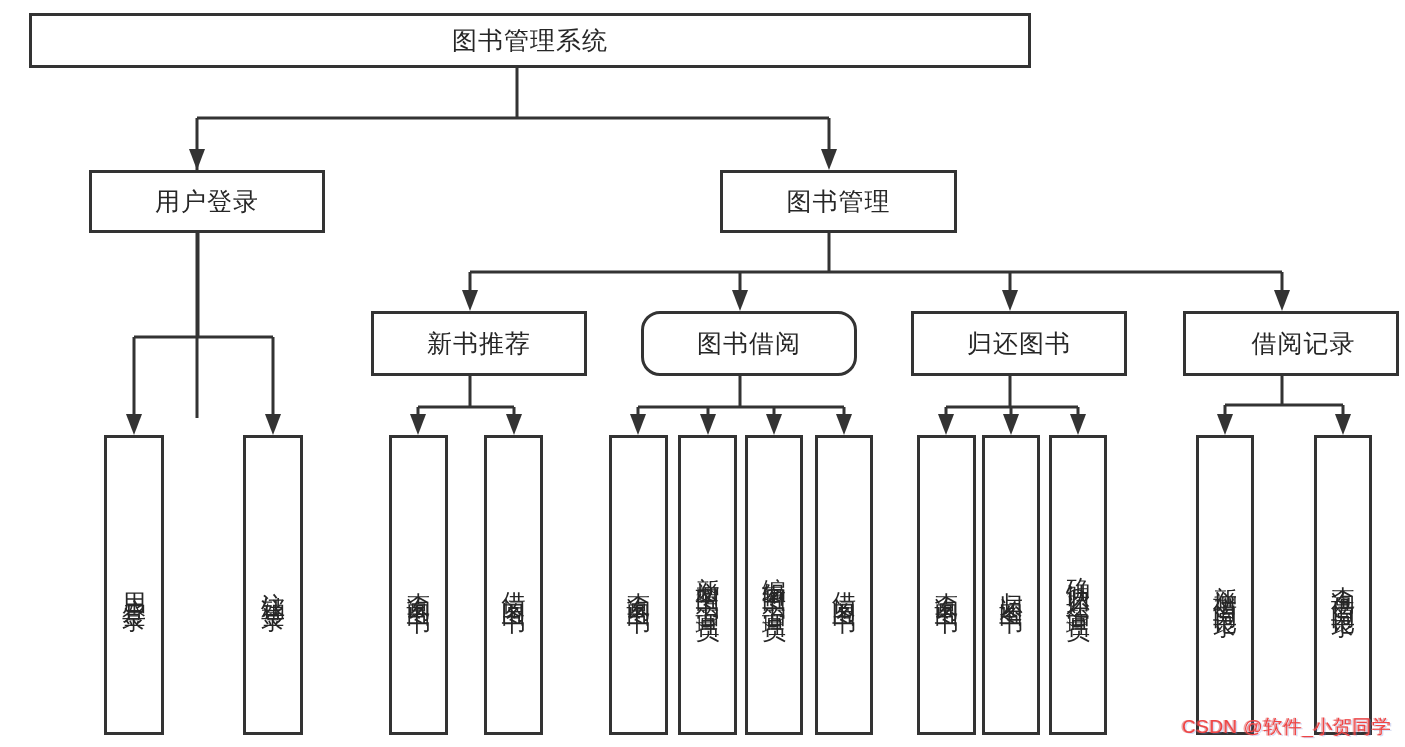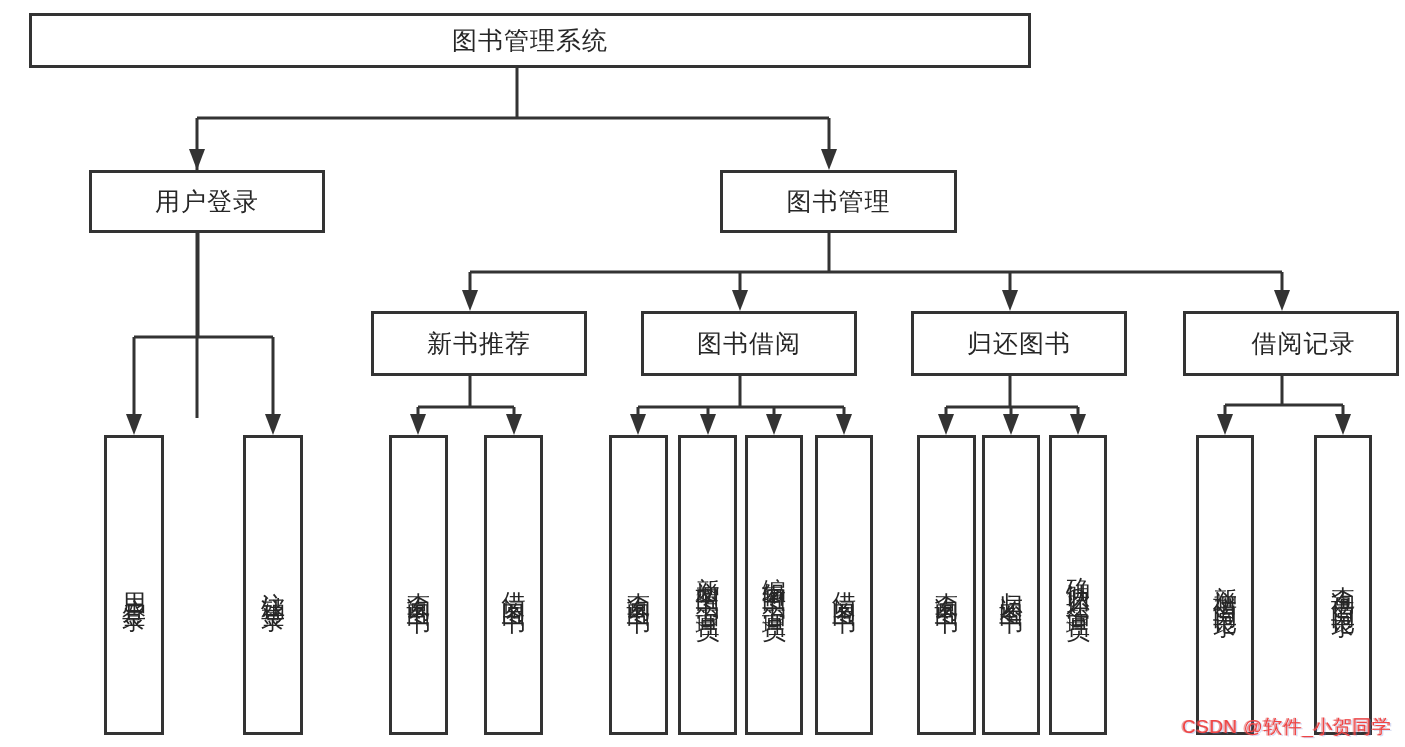--- a/index.html
+++ b/index.html
@@ -85,21 +85,21 @@
       <polygon points="1335,414 1351,414 1343,435"></polygon>
     </g>
   </svg>
 
   <div class="node h" style="left:20px; top:13px; width:1002px; height:55px;">图书管理系统</div>
 
   <div class="node h" style="left:80px; top:170px; width:236px; height:63px;">用户登录</div>
   <div class="node h" style="left:711px; top:170px; width:237px; height:63px;">图书管理</div>
 
   <div class="node h" style="left:362px; top:311px; width:216px; height:65px;">新书推荐</div>
-  <div class="node h" style="left:632px; top:311px; width:216px; height:65px;">图书借阅</div>
+  <div class="node h" style="left:632px; top:311px; width:216px; height:65px;border-radius:19px;">图书借阅</div>
   <div class="node h" style="left:902px; top:311px; width:216px; height:65px;">归还图书</div>
   <div class="node h" style="left:1174px; top:311px; width:216px; height:65px;padding-left:25px;">借阅记录</div>
 
   <div class="node v" style="left:104px; top:435px; width:60px; height:300px;">用户登录</div>
   <div class="node v" style="left:243px; top:435px; width:60px; height:300px;">注销登录</div>
 
   <div class="node v" style="left:389px; top:435px; width:59px; height:300px;">查询图书</div>
   <div class="node v" style="left:484px; top:435px; width:59px; height:300px;">借阅图书</div>
 
   <div class="node v" style="left:609px; top:435px; width:59px; height:300px;">查询图书</div>

